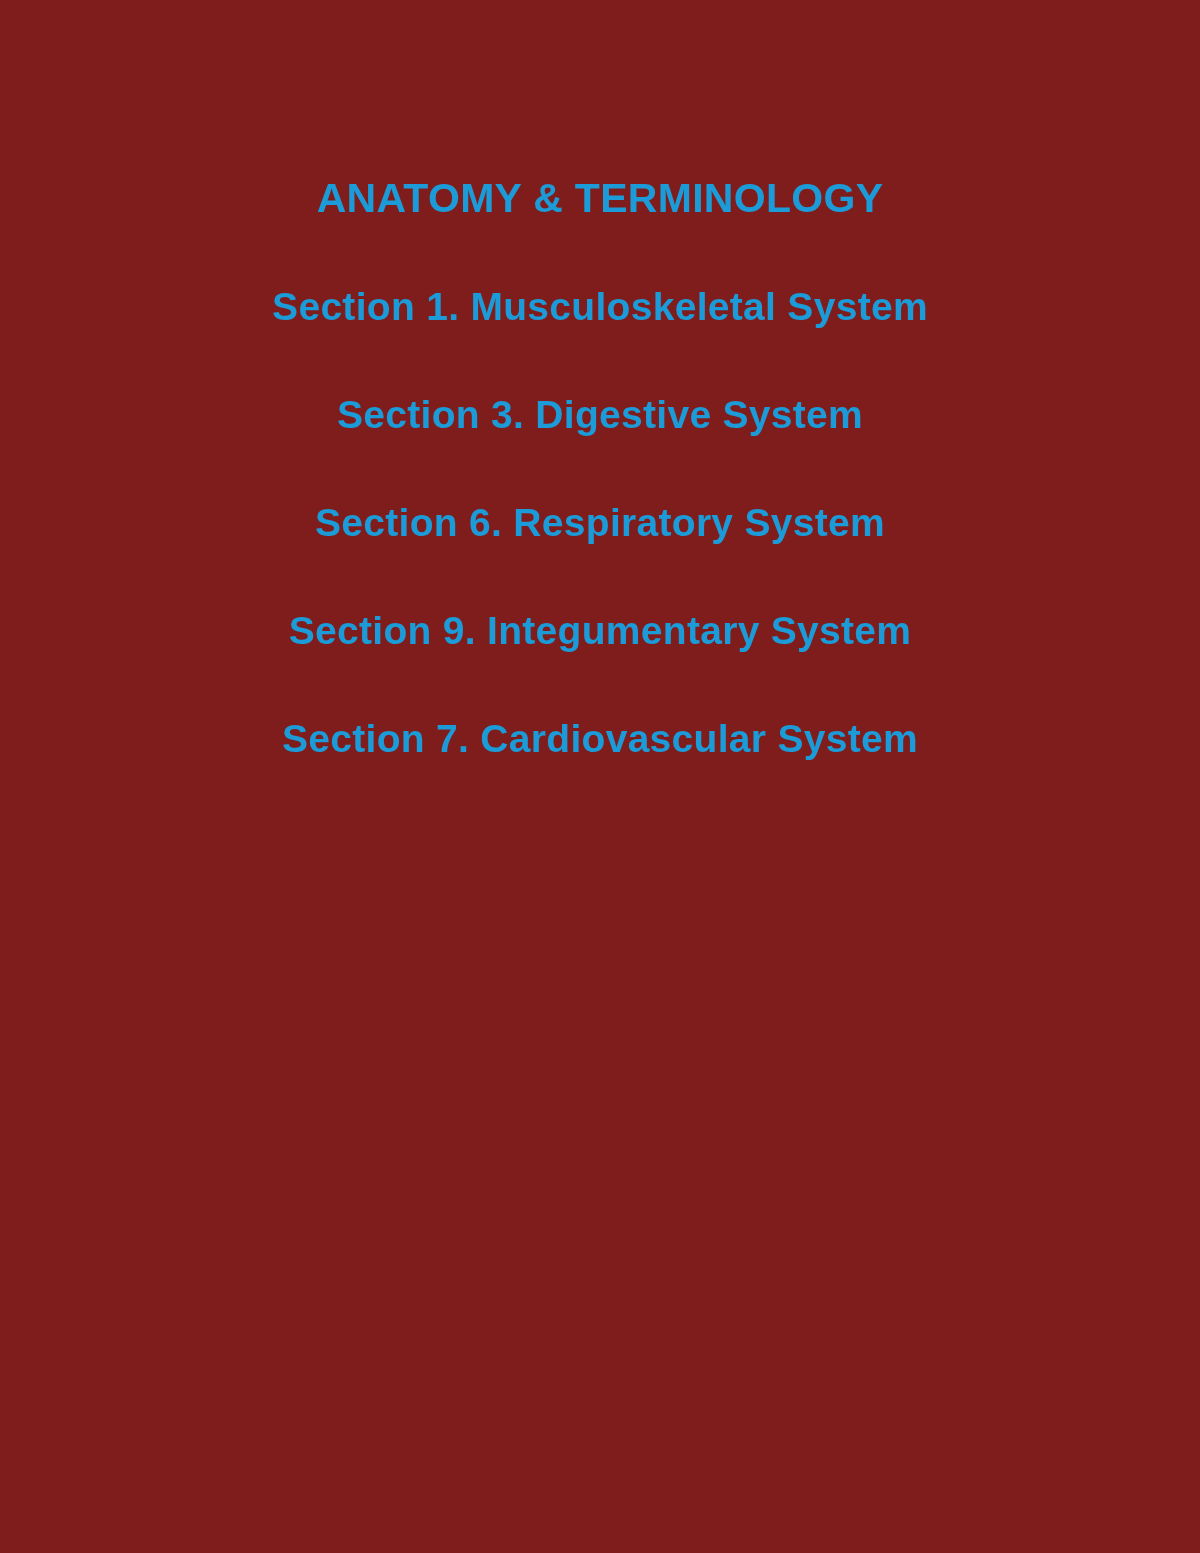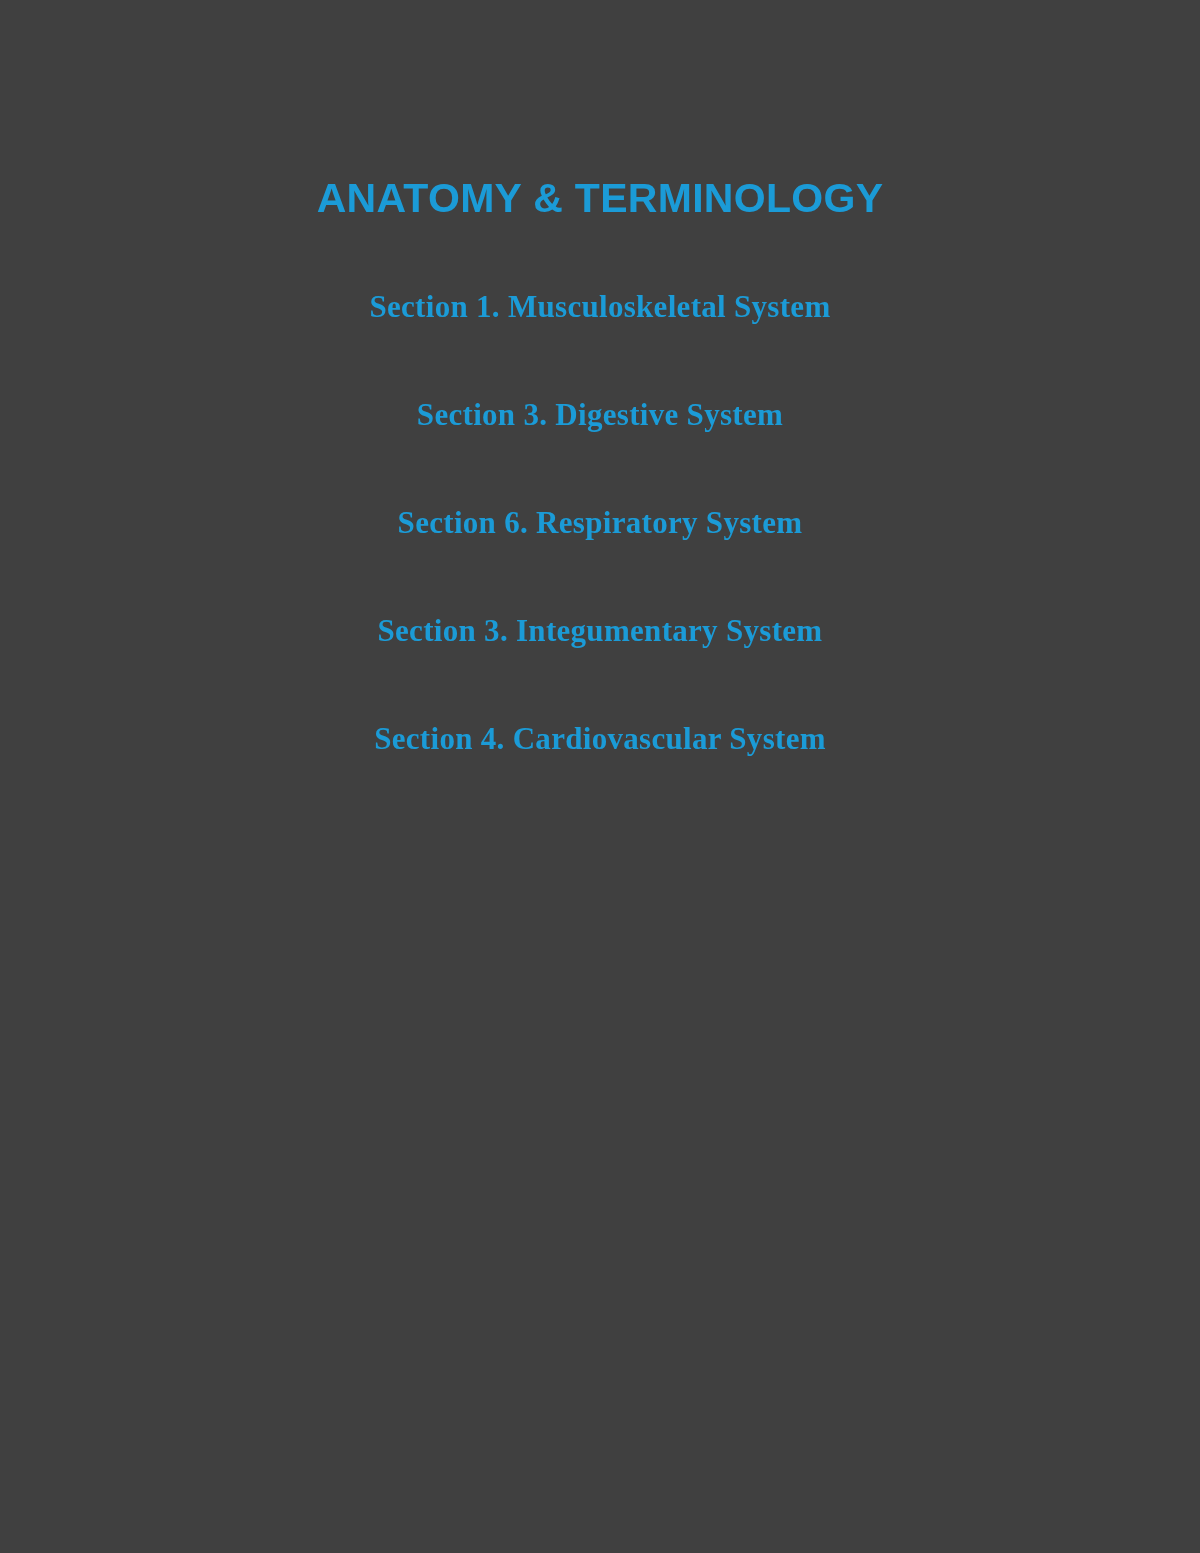--- a/index.html
+++ b/index.html
@@ -7,21 +7,21 @@
     margin: 0;
     padding: 0;
     background: #ffffff;
   }
 
   .page {
     position: relative;
     width: 1200px;
     height: 1553px;
     margin: 0 auto;
-    background: #404040;
+    background: #7f1d1d;
     overflow: hidden;
     font-family: "Liberation Sans", "DejaVu Sans", sans-serif;
   }
 
   .content {
     position: absolute;
     left: 96px;
     top: 150px;
     width: 1008px;
   }
@@ -36,24 +36,23 @@
   }
 
   .doc-title {
     font-size: 41px;
     line-height: 52px;
     padding-top: 22px;
     padding-bottom: 0;
   }
 
   .section-heading {
-    font-size: 31px;
+    font-size: 39px;
     line-height: 51px;
     margin-top: 57px;
-    font-family: Liberation Serif, serif;
   }
 
   .section-heading.first {
     margin-top: 57px;
   }
 
   
   .heading-inner {
     display: block;
   }
@@ -82,23 +81,23 @@
 
     <h2 class="section-heading">
       <span class="heading-inner">Section 3. Digestive System</span>
     </h2>
 
     <h2 class="section-heading">
       <span class="heading-inner">Section 6. Respiratory System</span>
     </h2>
 
     <h2 class="section-heading">
-      <span class="heading-inner">Section 3. Integumentary System</span>
+      <span class="heading-inner">Section 9. Integumentary System</span>
     </h2>
 
 
     <h2 class="section-heading">
-      <span class="heading-inner">Section 4. Cardiovascular System</span>
+      <span class="heading-inner">Section 7. Cardiovascular System</span>
     </h2>
 
 
   </div>
 </div>
 
 </body></html>

